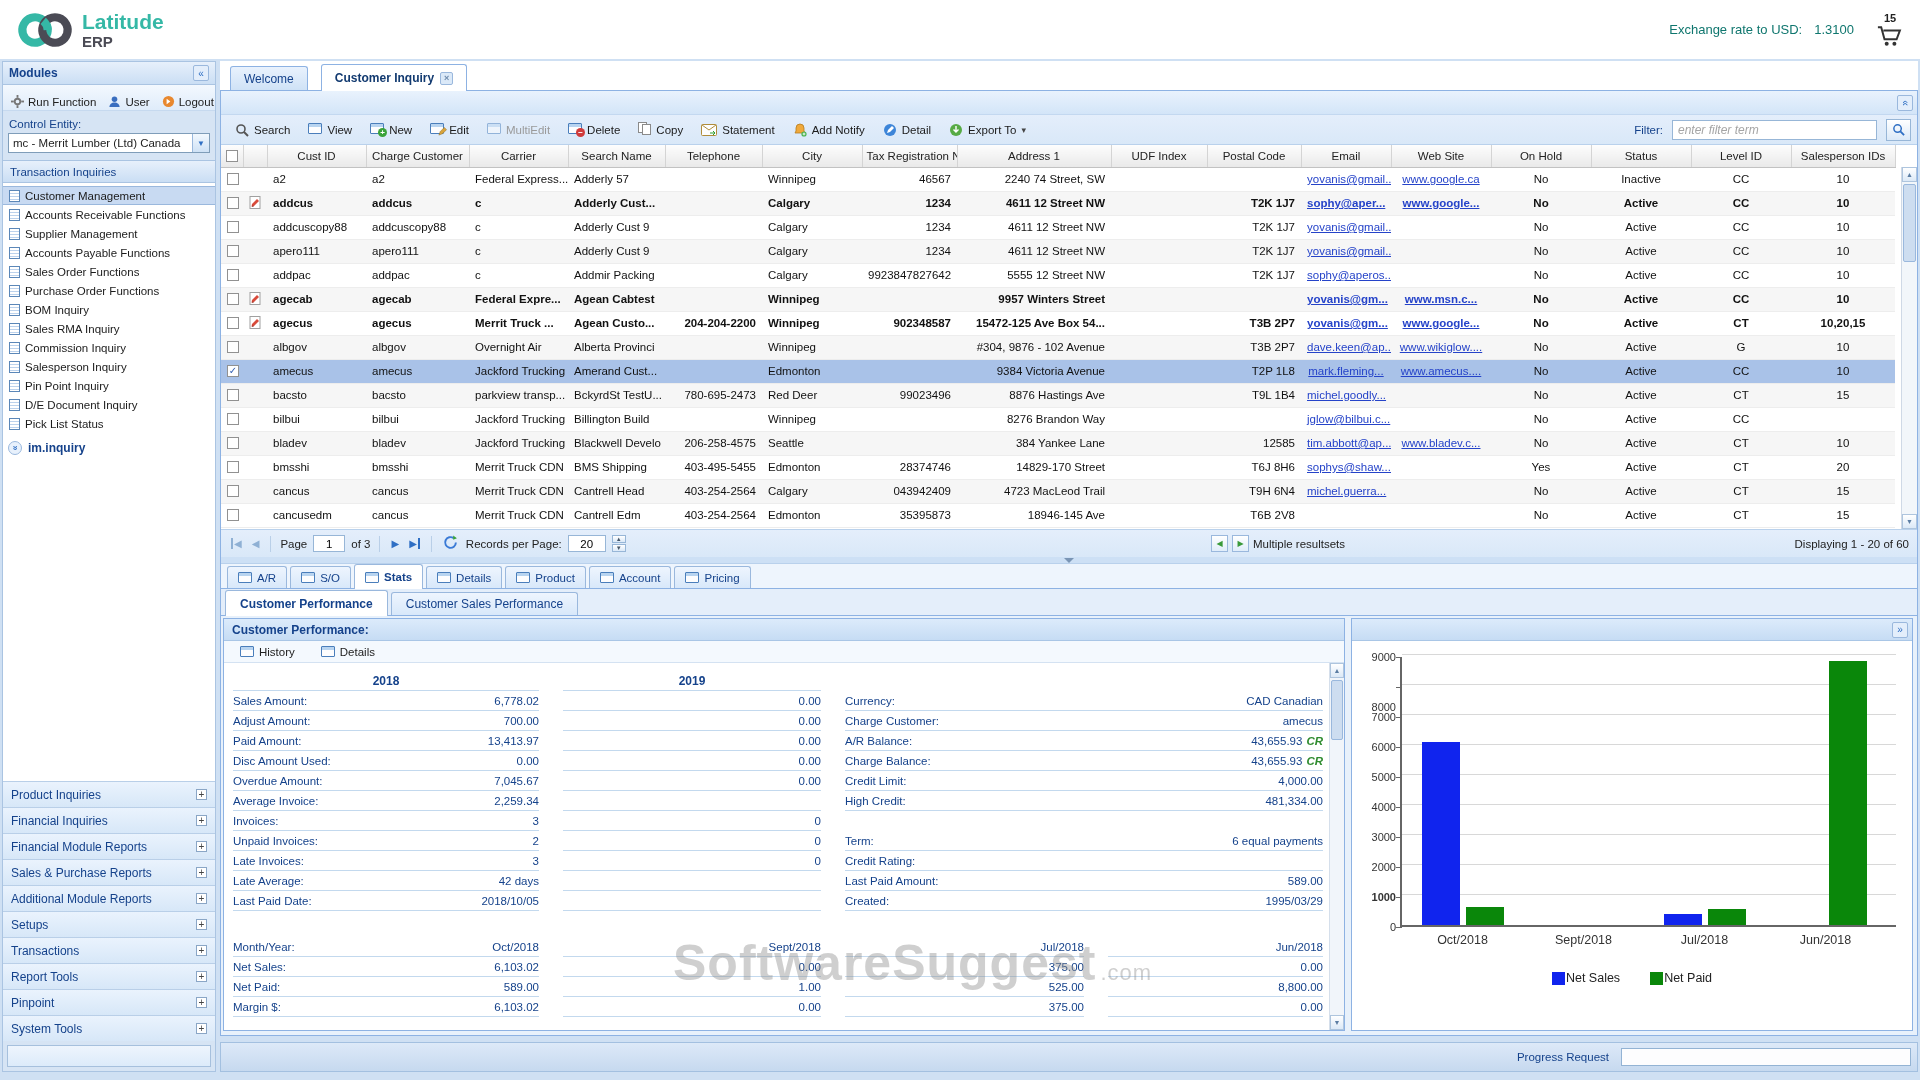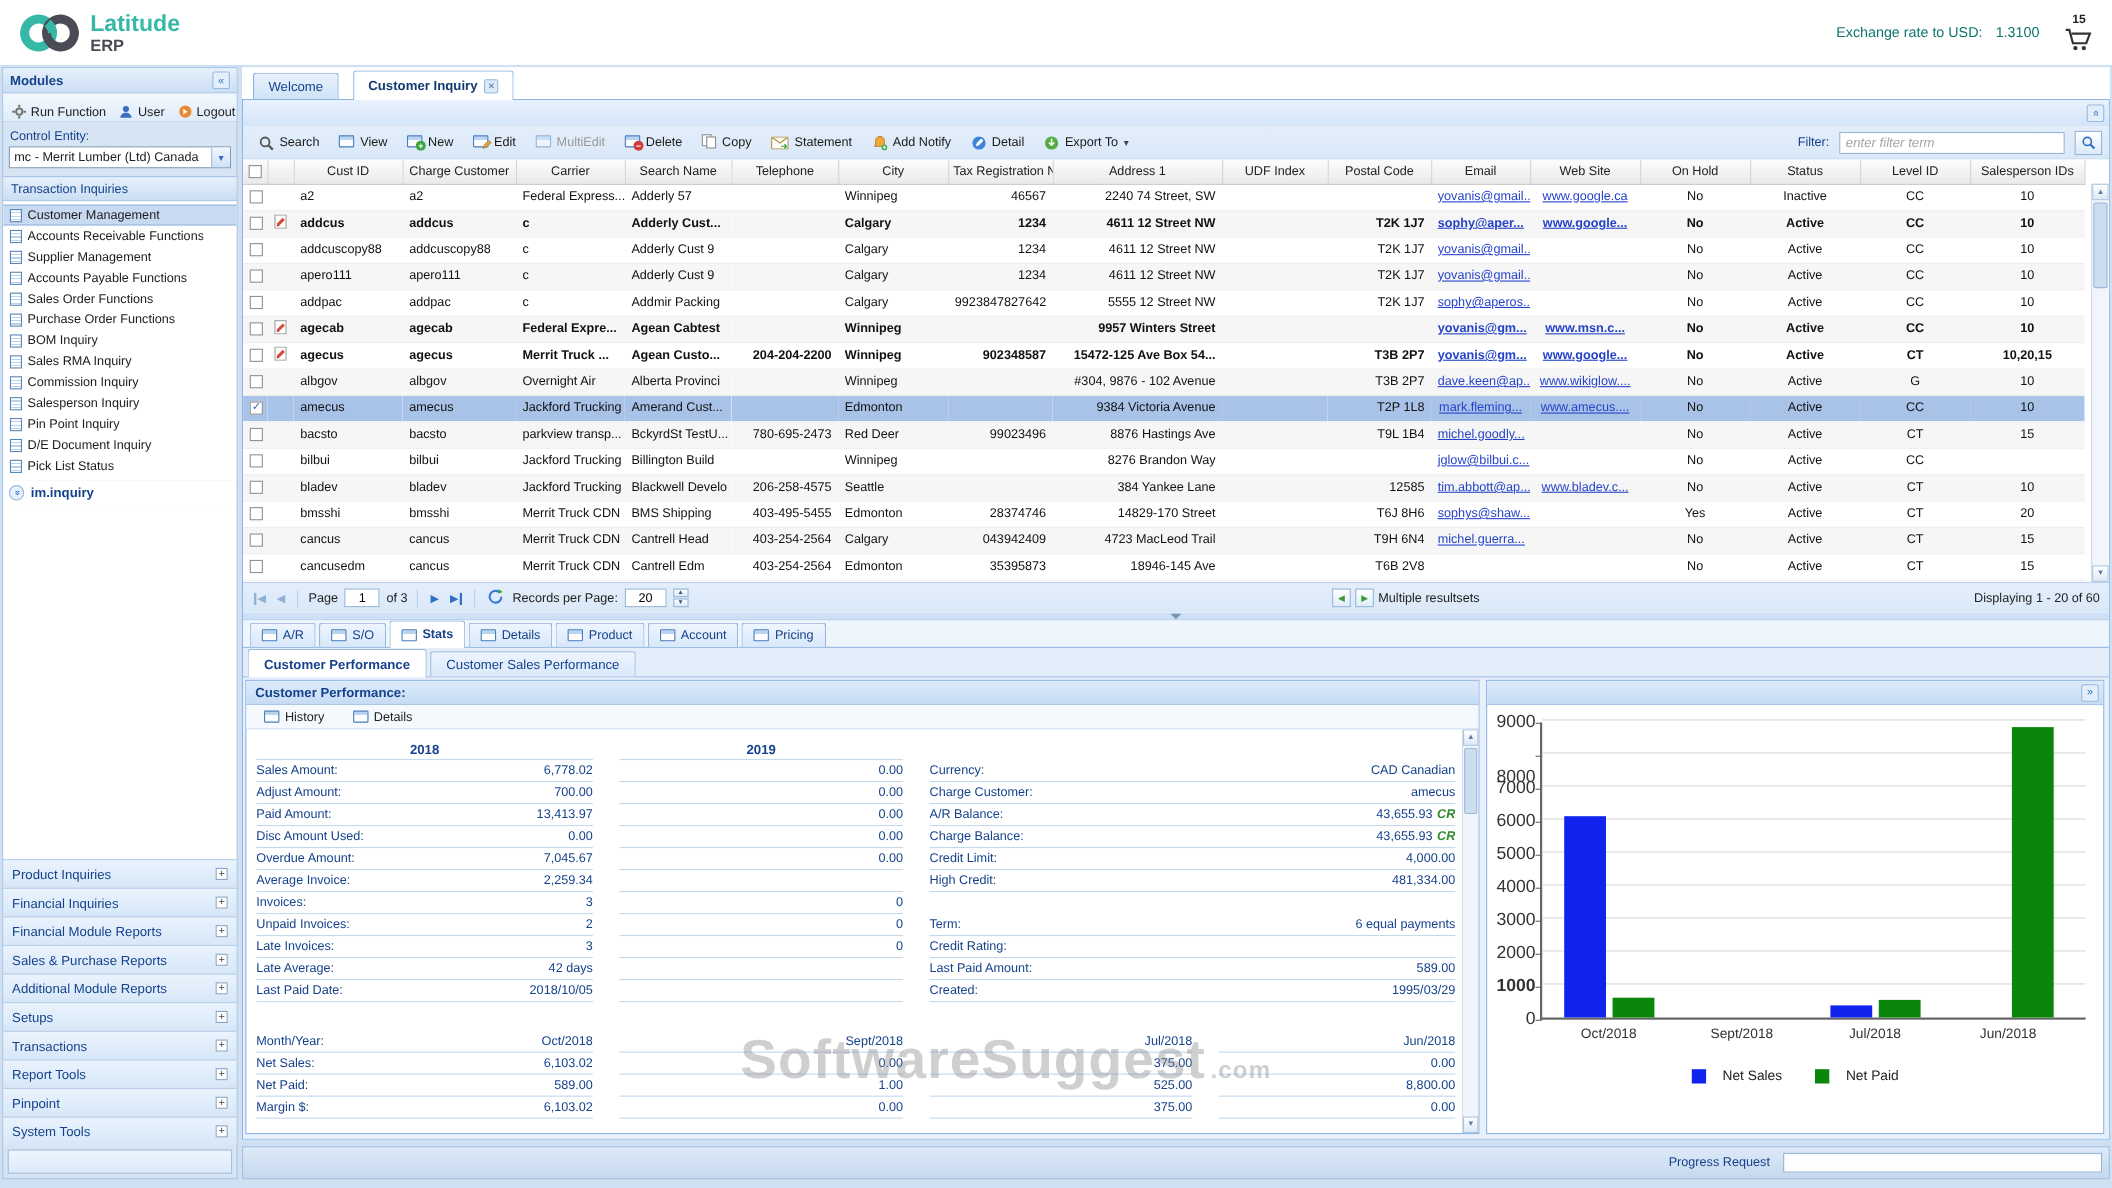--- a/index.html
+++ b/index.html
@@ -162,31 +162,31 @@
   .cr{color:#2e8b2e;font-style:italic;font-weight:bold;margin-left:4px}
   .pscroll{position:absolute;right:0;top:0;bottom:0;width:15px;background:#f1f5fa;border-left:1px solid #d5dfeb}
   .pscroll .vs-thumb{top:17px;height:60px}
   .chart-panel{flex:1;border:1px solid #8db2e3;background:#fff;display:flex;flex-direction:column;min-width:0}
   .chart-header{height:22px;background:linear-gradient(#dcebfb,#c6dcf4);border-bottom:1px solid #a9c6e6;flex:none;
     display:flex;justify-content:flex-end;align-items:center;padding:0 4px}
   .chart-body{flex:1;position:relative}
   .plot{position:absolute;left:48px;top:16px;right:16px;height:270px;
     border-left:2px solid #666;border-bottom:2px solid #666}
   .gl{position:absolute;left:0;right:0;height:1px;background:#d8d8d8}
-  .yl{position:absolute;left:-46px;width:40px;text-align:right;font-size:16px;color:#333;line-height:14px}
+  .yl{position:absolute;left:-46px;width:40px;text-align:right;font-size:11px;color:#333;line-height:14px}
   .ytick{position:absolute;left:-6px;width:6px;height:1px;background:#666}
   .bar{position:absolute;bottom:0}
   .cat{position:absolute;top:calc(100% + 8px);text-align:center;font-size:12.5px;color:#333}
   .legend{position:absolute;left:0;right:0;top:330px;display:flex;justify-content:center;gap:30px;
     font-size:12.5px;color:#222;align-items:center}
-  .lg-item{display:flex;align-items:center;gap:15px}
+  .lg-item{display:flex;align-items:center;gap:1px}
   .lg-sq{width:13px;height:13px}
   .watermark{position:absolute;left:452px;top:318px;font-weight:bold;color:rgba(140,140,140,0.42);
     font-size:50px;letter-spacing:1px;pointer-events:none;display:flex;align-items:baseline;z-index:5}
-  .wsuf{font-size:22px;margin-left:4px;font-weight:bold}
+  .wsuf{font-size:22px;margin-left:4px;font-weight:normal}
   
   .bottombar{height:30px;margin-top:6px;background:linear-gradient(#dde9f8,#c6d9ef);border:1px solid #a3c0e0;flex:none;
     display:flex;align-items:center;justify-content:flex-end;gap:12px;padding:0 6px}
   .progress-label{font-size:11.5px;color:#15428b}
   .progress-box{width:290px;height:18px;background:#fdfdfe;border:1px solid #93b3d4}
 </style>
 </head>
 <body>
 
 <header class="app-header">

